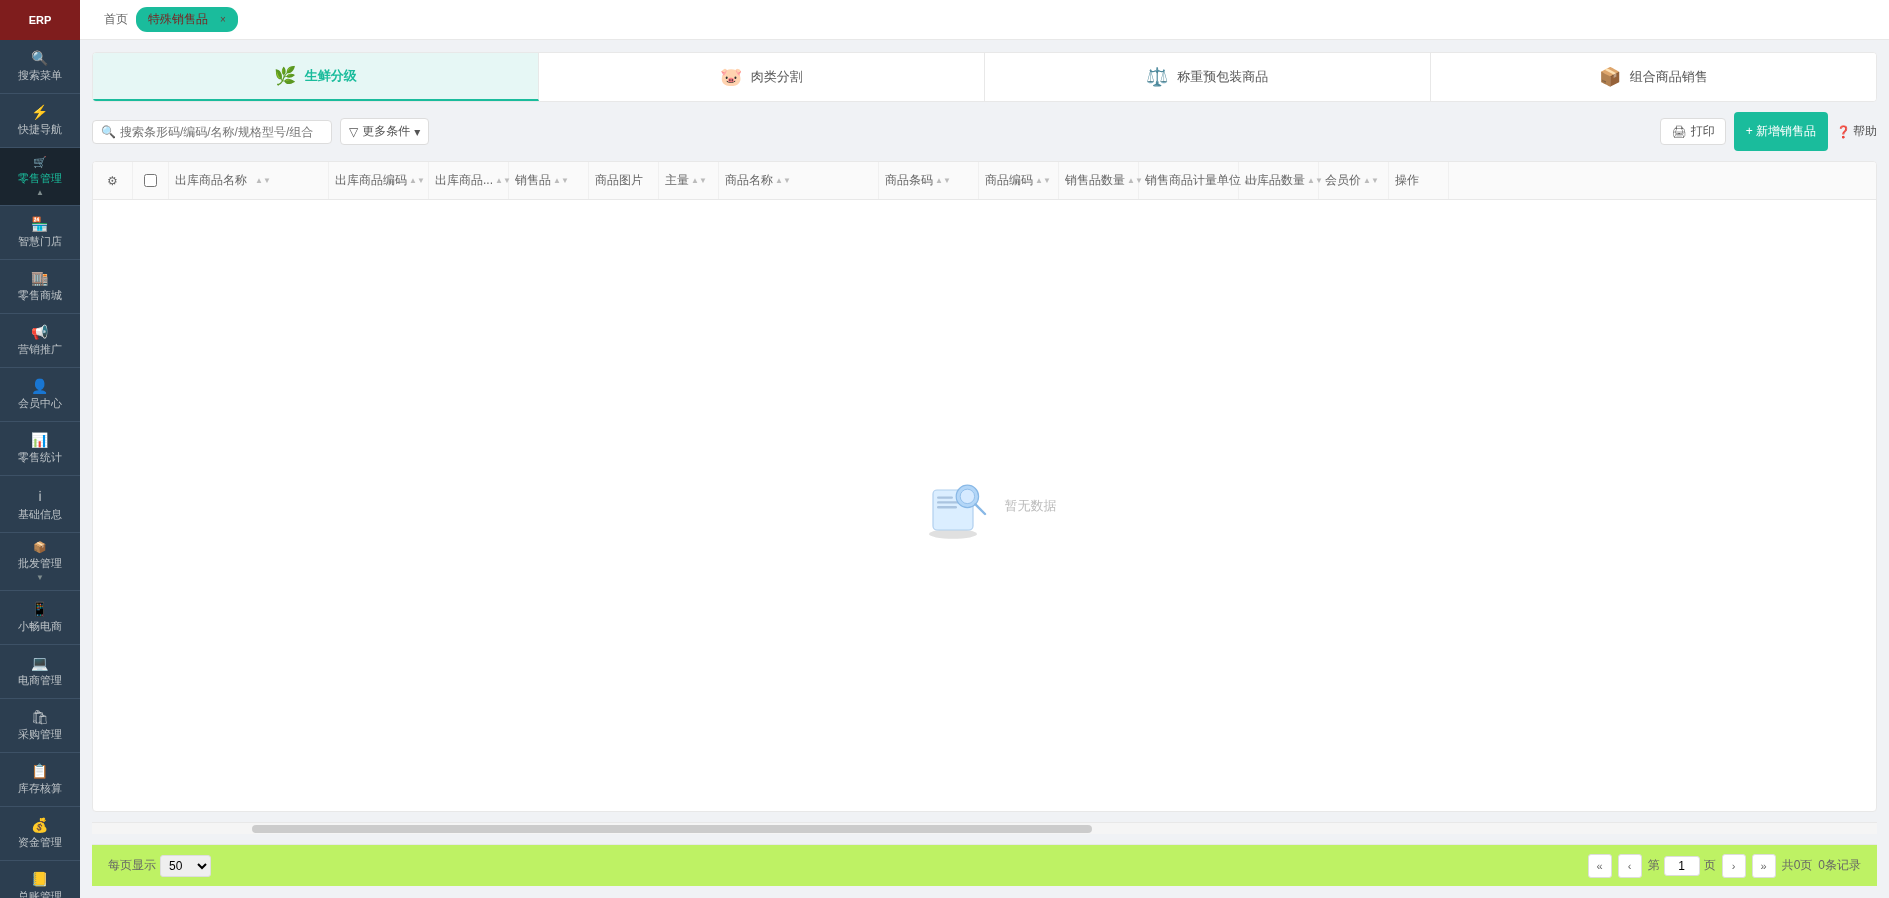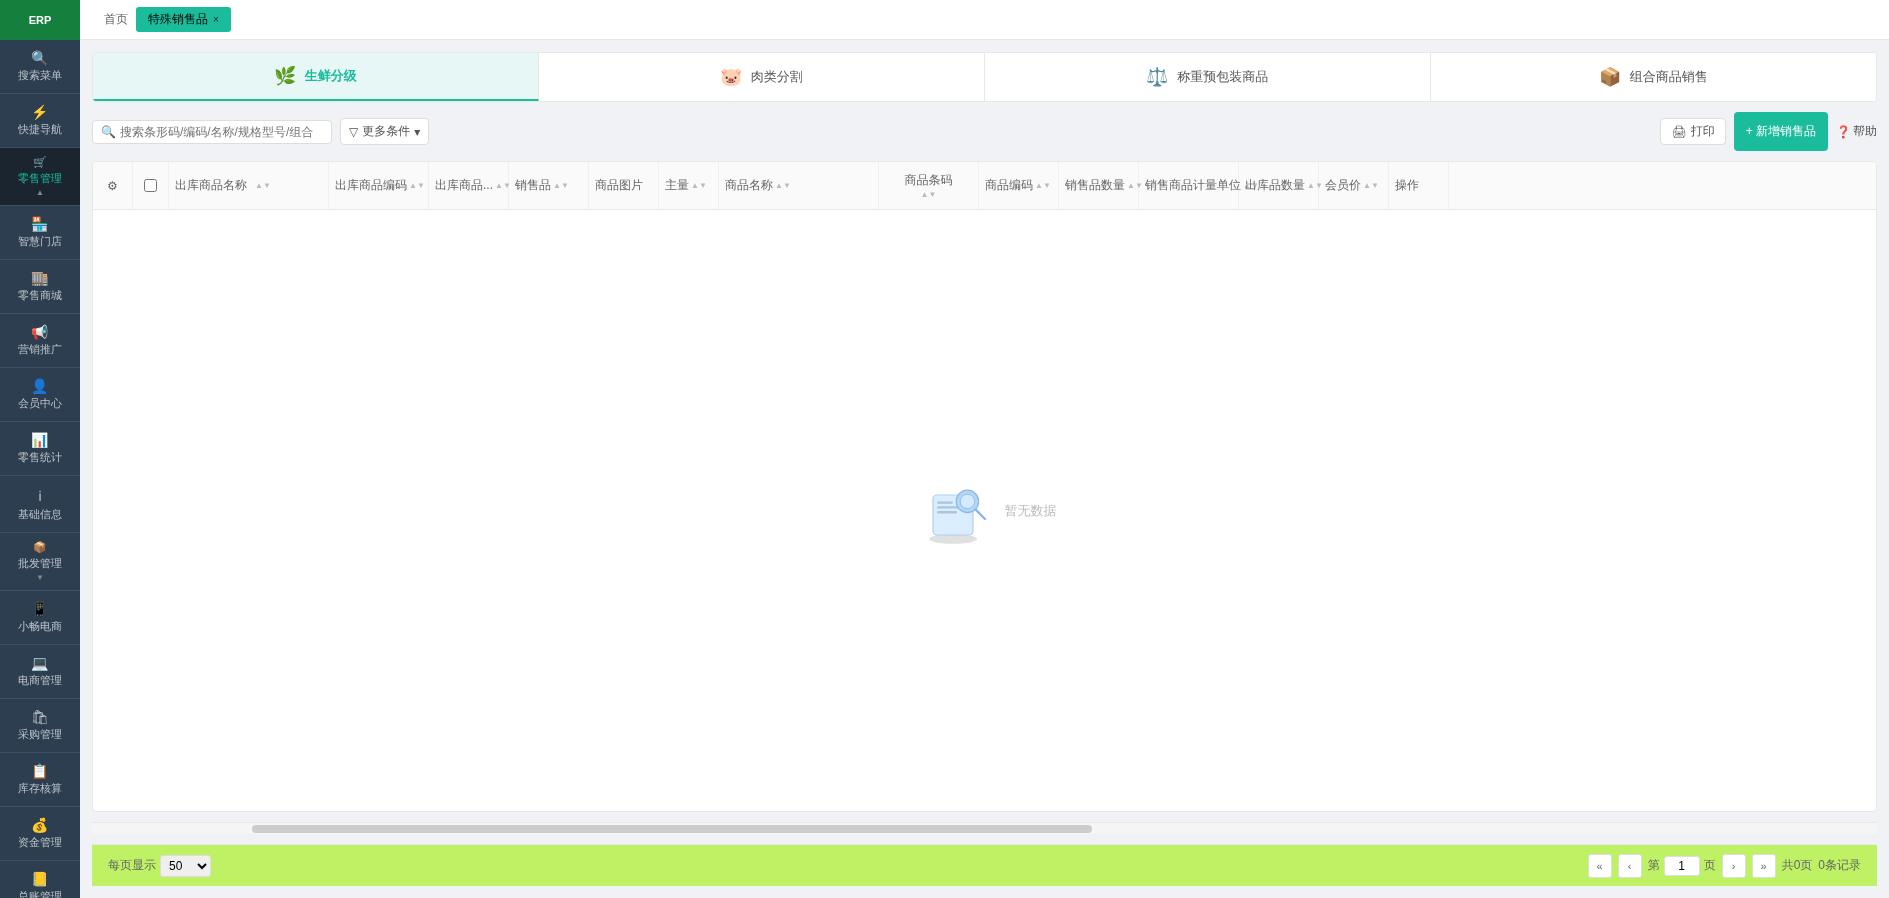--- a/index.html
+++ b/index.html
@@ -11,21 +11,21 @@
       background: #2c3e50;
       color: #ccc;
       display: flex;
       flex-direction: column;
       flex-shrink: 0;
       overflow-y: auto;
       overflow-x: hidden;
     }
     .sidebar-logo {
       height: 40px;
-      background: #15803d;
+      background: #7f1d1d;
       display: flex;
       align-items: center;
       justify-content: center;
       color: #fff;
       font-size: 11px;
       font-weight: bold;
       flex-shrink: 0;
     }
     .sidebar-item {
       padding: 10px 4px;
@@ -75,28 +75,28 @@
       gap: 8px;
       flex-shrink: 0;
     }
     .top-bar-home {
       color: #666;
       font-size: 12px;
       cursor: pointer;
     }
     .top-bar-tab {
       background: #1abc9c;
-      color: #000000;
+      color: #7f1d1d;
       padding: 4px 12px;
-      border-radius: 3px;
-      font-size: 12px;
-      cursor: pointer;
-      display: flex;
-      align-items: center;
-      gap: 5px;
+      border-radius: 11px;
+      font-size: 12px;
+      cursor: pointer;
+      display: flex;
+      align-items: center;
+      gap: 12px;
     }
     .top-bar-tab .close { font-size: 10px; opacity: 0.8; }
 
     
     .content {
       flex: 1;
       padding: 12px;
       overflow: hidden;
       display: flex;
       flex-direction: column;
@@ -243,21 +243,21 @@
     .th .sort { font-size: 8px; color: #bbb; display: flex; flex-direction: column; gap: 0; line-height: 1; }
     .th-settings { width: 40px; justify-content: center; }
     .th-checkbox { width: 36px; justify-content: center; }
     .th-out-name { width: 160px; gap: 8px; }
     .th-out-code { width: 100px; }
     .th-out-spec { width: 80px; }
     .th-sale-item { width: 80px; }
     .th-img { width: 70px; }
     .th-weight { width: 60px; }
     .th-name { width: 160px; }
-    .th-barcode { width: 100px; flex-direction: column; }
+    .th-barcode { width: 100px; }
     .th-sku { width: 80px; }
     .th-sale-qty { width: 80px; }
     .th-unit { width: 100px; }
     .th-out-qty { width: 80px; }
     .th-member-price { width: 70px; }
     .th-ops { width: 60px; }
 
     
     .empty-state {
       flex: 1;

